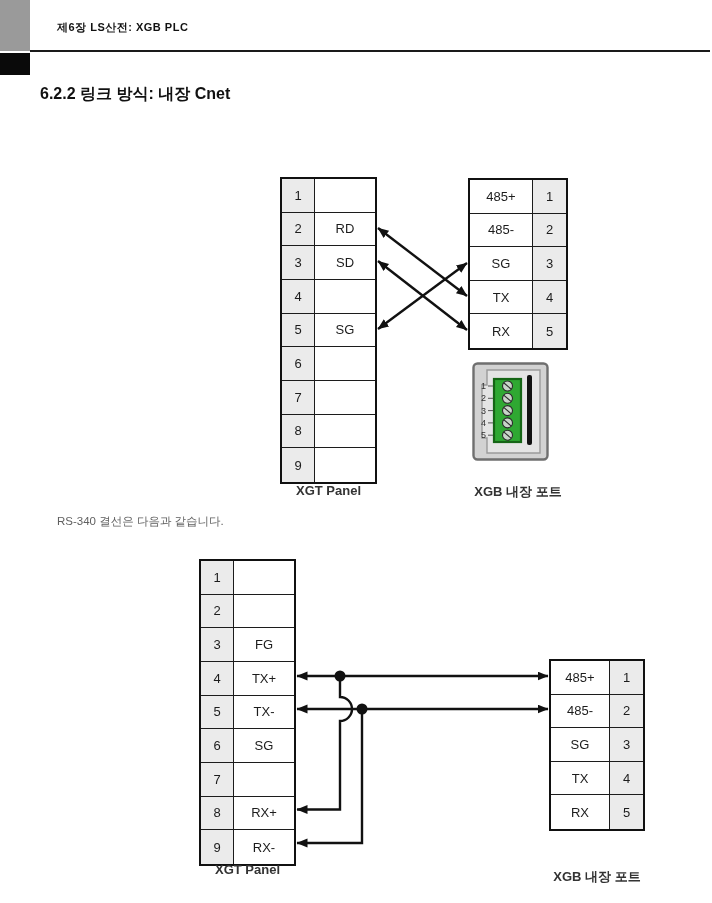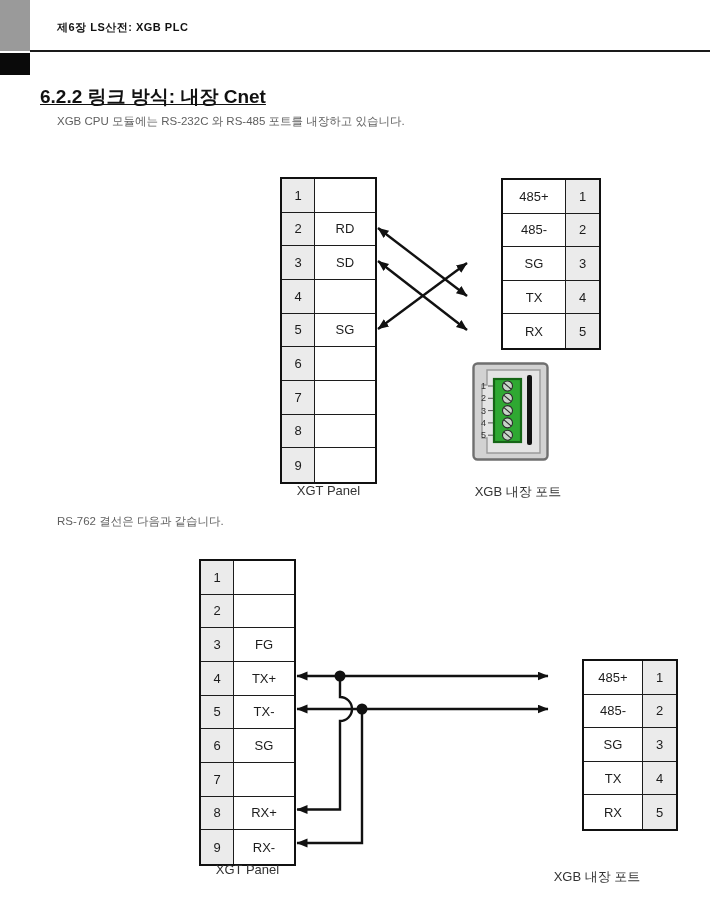--- a/index.html
+++ b/index.html
@@ -6,39 +6,39 @@
   html,body { width:712px; height:903px; background:#fff; position:relative;
               font-family:"Liberation Sans","DejaVu Sans",sans-serif; color:#222; }
   .abs { position:absolute; }
 
   
   .gray-block  { left:0; top:0;  width:30px; height:51px; background:#9a9a9a; }
   .black-block { left:0; top:53px; width:30px; height:22px; background:#0a0a0a; }
   .header-rule { left:30px; top:50px; width:680px; height:2px; background:#1a1a1a; }
   .chapter     { left:57px; top:20px; font-size:11px; font-weight:bold; color:#111; letter-spacing:.5px; }
 
-  .section-title { left:40px; top:84px; font-size:19px; font-weight:bold; color:#111;text-decoration:underline; }
+  .section-title { left:40px; top:84px; font-size:16px; font-weight:bold; color:#111; }
   .body-par   { left:57px; top:113px; font-size:11.5px; color:#606060; line-height:17.5px; }
   .rs485-line { left:57px; top:514px; font-size:11.5px; color:#606060; }
 
   
   .ptable { position:absolute; display:grid; border:2.2px solid #111; background:#fff; }
   .cell   { display:flex; align-items:center; justify-content:center;
             font-size:13px; color:#1c1c1c; border-bottom:1.7px solid #1c1c1c; }
   .cell.num { background:#ebebeb; }
   .cols-left  { grid-template-columns:33px 1fr; }   
   .cols-right { grid-template-columns:1fr 33px; }   
   .cols-left  .cell:nth-child(odd)  { border-right:1.7px solid #1c1c1c; }
   .cols-right .cell:nth-child(odd)  { border-right:1.7px solid #1c1c1c; }
   .rows9 { grid-auto-rows:33.67px; }
-  .rows5 { grid-auto-rows:33.6px;margin-left:33px; }
+  .rows5 { grid-auto-rows:33.6px; }
   .rows9 .cell:nth-child(n+17) { border-bottom:none; }
   .rows5 .cell:nth-child(n+9)  { border-bottom:none; }
 
-  .tbl-label { position:absolute; text-align:center; font-size:13px; color:#333; }
+  .tbl-label { position:absolute; text-align:center; font-size:13px; color:#333;font-weight:bold; }
 
   svg.wires { position:absolute; overflow:visible; }
   .wire { stroke:#111; stroke-width:2.4px; fill:none; }
 
   .tblock { position:absolute; }
 </style>
 </head>
 <body>
 
 <svg width="0" height="0" style="position:absolute">
@@ -49,21 +49,20 @@
   </defs>
 </svg>
 
 <div class="abs gray-block"></div>
 <div class="abs black-block"></div>
 <div class="abs header-rule"></div>
 <div class="abs chapter">제6장 LS산전: XGB PLC</div>
 
 <div class="abs section-title">6.2.2 링크 방식: 내장 Cnet</div>
 <div class="abs body-par">
-  <div>XGB CPU 모듈에는 RS-232C 와 RS-485 포트를 내장하고 있습니다.</div>
 </div>
 
 <div class="ptable cols-left rows9" style="left:280px; top:177px; width:97px;">
   <div class="cell num">1</div>
   <div class="cell sig"></div>
   <div class="cell num">2</div>
   <div class="cell sig">RD</div>
   <div class="cell num">3</div>
   <div class="cell sig">SD</div>
   <div class="cell num">4</div>
@@ -128,21 +127,21 @@
     <text x="14" y="39.3">2</text>
     <text x="14" y="51.6">3</text>
     <text x="14" y="63.9">4</text>
     <text x="14" y="76.2">5</text>
   </g>
 </svg>
 
 <div class="tbl-label" style="left:280px; top:483px; width:97px;">XGT Panel</div>
 <div class="tbl-label" style="left:462px; top:483px; width:112px;">XGB 내장 포트</div>
 
-<div class="abs rs485-line">RS-762 결선은 다음과 같습니다.</div>
+<div class="abs rs485-line">RS-340 결선은 다음과 같습니다.</div>
 
 <div class="ptable cols-left rows9" style="left:199px; top:559px; width:97px;">
   <div class="cell num">1</div>
   <div class="cell sig"></div>
   <div class="cell num">2</div>
   <div class="cell sig"></div>
   <div class="cell num">3</div>
   <div class="cell sig">FG</div>
   <div class="cell num">4</div>
   <div class="cell sig">TX+</div>

